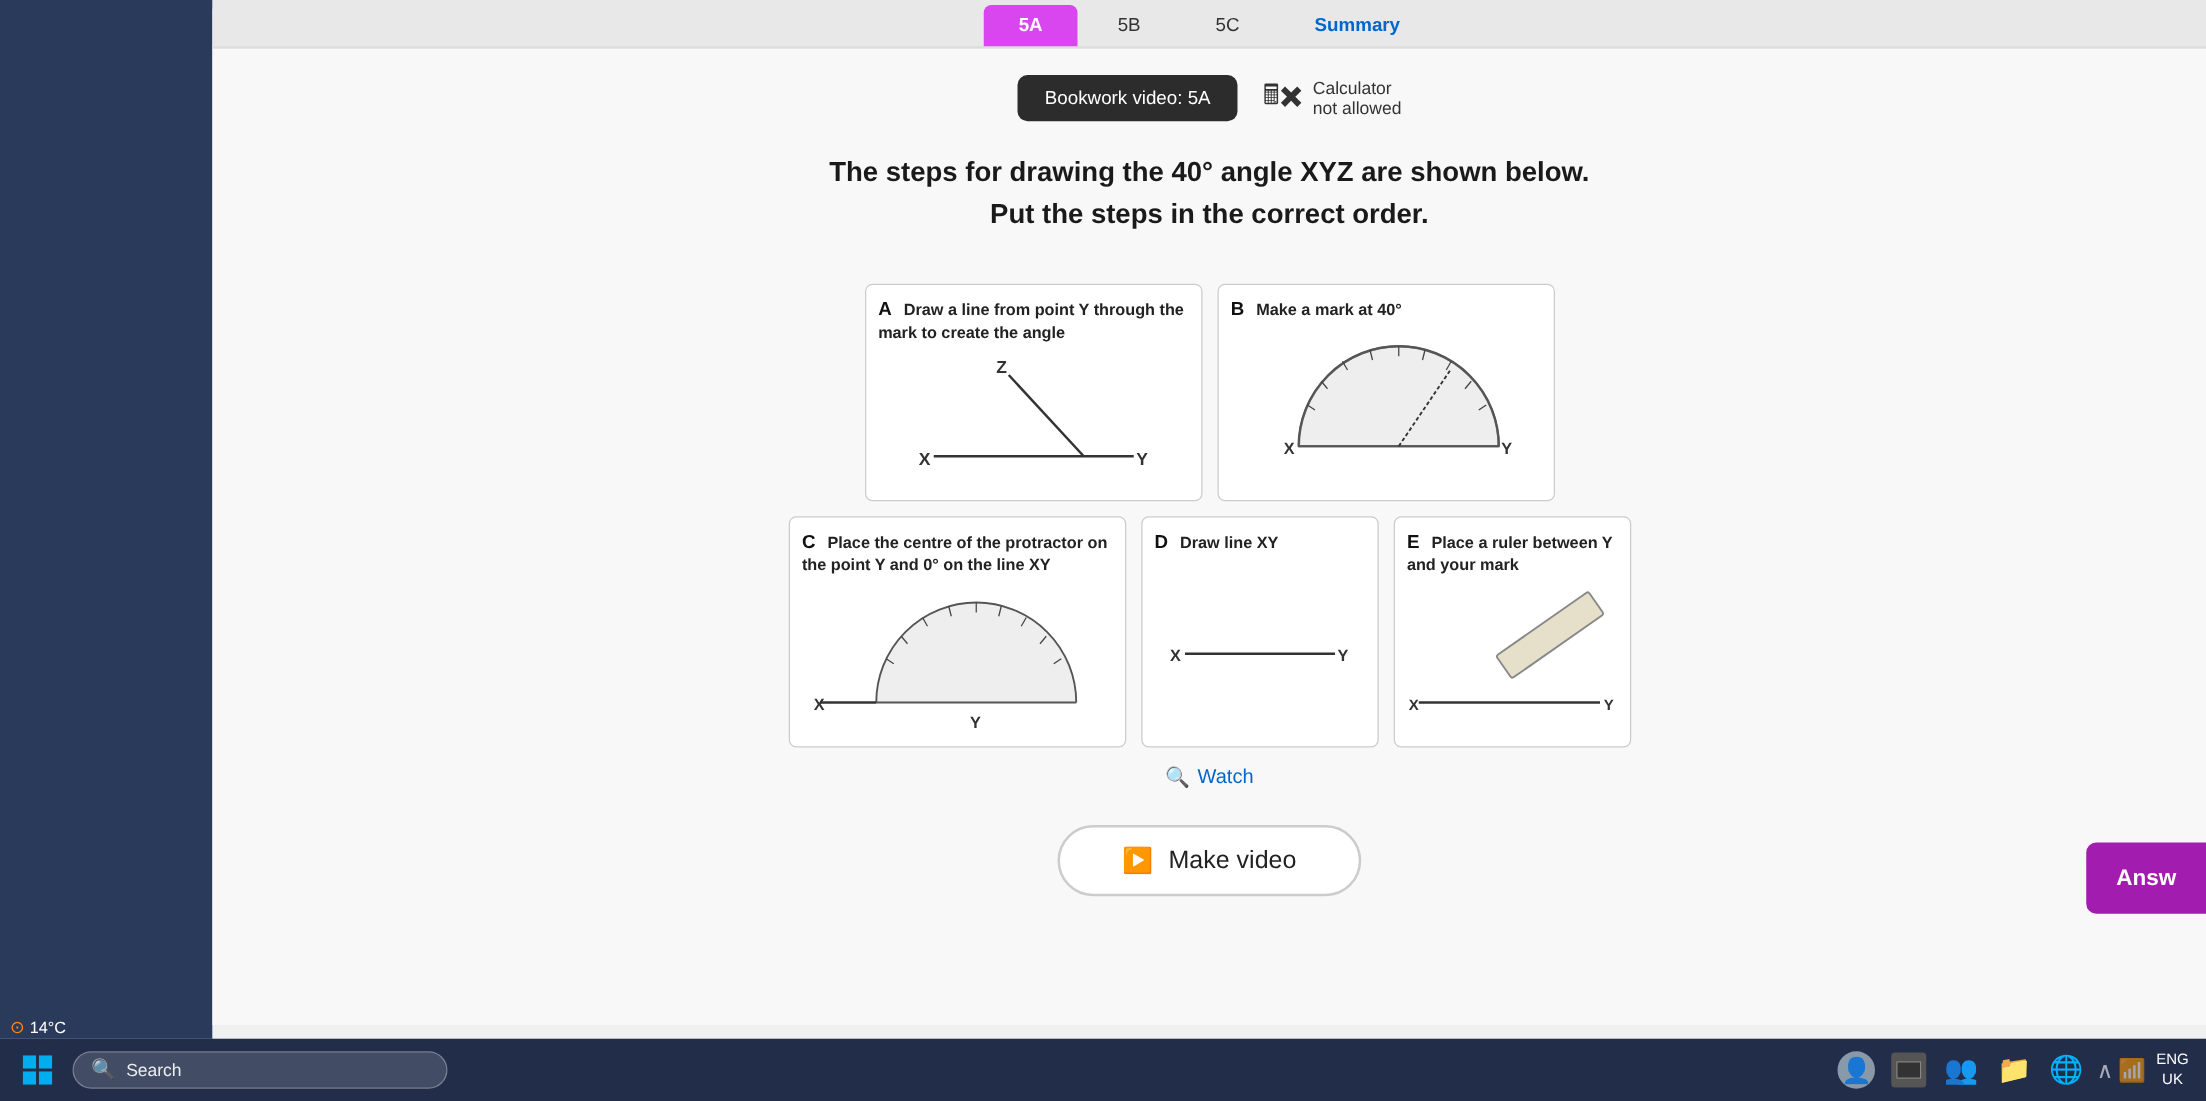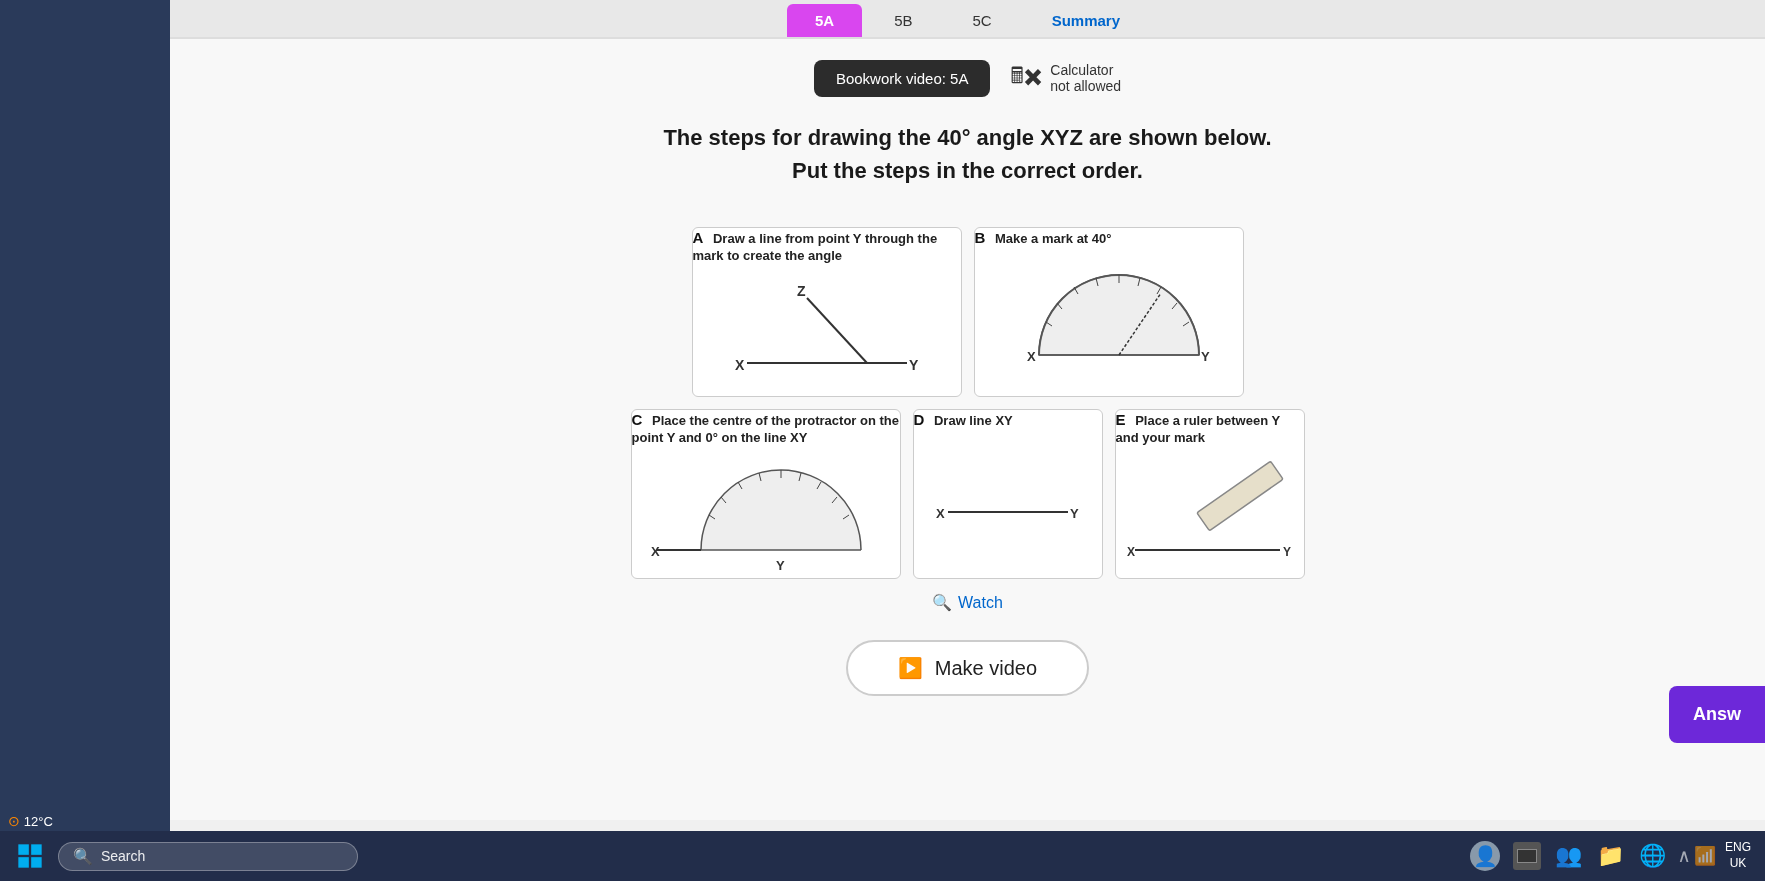--- a/index.html
+++ b/index.html
@@ -178,20 +178,21 @@
     .steps-row {
       display: flex;
       gap: 12px;
       justify-content: center;
     }
 
     .step-card {
       background: white;
       border: 1.5px solid #ccc;
       border-radius: 6px;
+      padding: 10px;
       display: flex;
       flex-direction: column;
       align-items: flex-start;
       min-height: 170px;
     }
 
     .step-card.wide {
       width: 270px;
     }
 
@@ -247,22 +248,22 @@
       display: flex;
       align-items: center;
       gap: 12px;
       color: #222;
     }
 
     
     .answer-btn {
       position: absolute;
       right: 0;
-      bottom: 88px;
-      background: #6d28d9;
+      bottom: 100px;
+      background: #a21caf;
       color: white;
       padding: 18px 24px;
       border-radius: 8px 0 0 8px;
       font-size: 18px;
       font-weight: bold;
       cursor: pointer;
       writing-mode: horizontal-tb;
     }
 
     
@@ -535,14 +536,14 @@
       <div class="lang-info" style="color:white;font-size:12px;padding:0 4px;">
         <div>ENG</div>
         <div>UK</div>
       </div>
     </div>
   </div>
 </div>
 
 <div class="temp-indicator">
   <span style="color:#ff8800;font-size:14px;">⊙</span>
-  <span>12°C</span>
+  <span>14°C</span>
 </div>
 
 </body></html>

